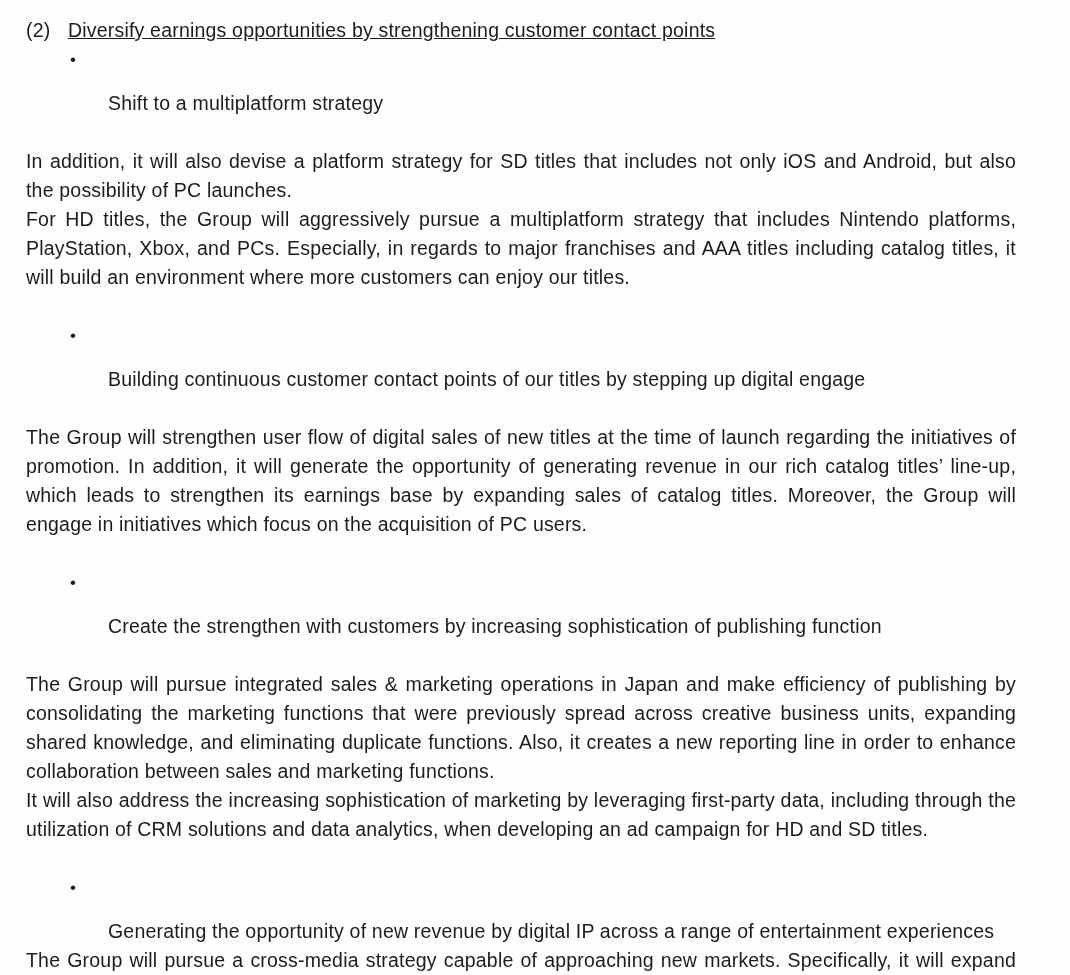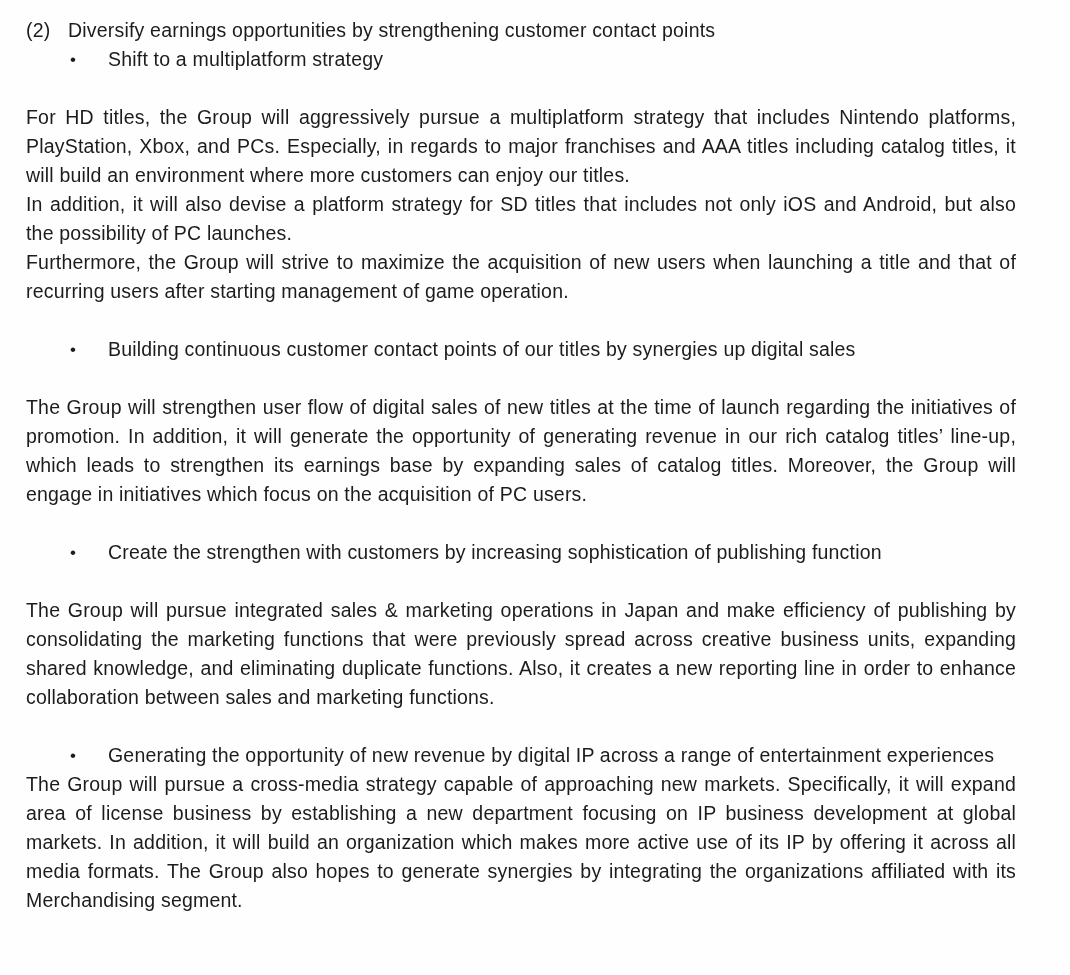--- a/index.html
+++ b/index.html
@@ -34,20 +34,21 @@
     line-height: 29px;
     letter-spacing: 0.01em;
     margin: 0 0 0 0;
   }
   .section-heading .num {
     flex: 0 0 auto;
     width: 42px;
   }
   .section-heading .heading-text {
     flex: 1 1 auto;
+    text-decoration: underline;
   }
 
   
   .bullet-row {
     display: flex;
     align-items: flex-start;
     font-size: 19.5px;
     line-height: 29px;
     letter-spacing: 0.01em;
   }
@@ -57,20 +58,21 @@
     margin-left: 44px;
     text-align: left;
     font-size: 17px;
     line-height: 29px;
   }
   .bullet-row .bullet-text {
     flex: 1 1 auto;
     text-align: justify;
     text-justify: inter-word;
     padding-right: 0px;
+    margin-top: 44px;
   }
   
   .bullet-row .bullet-text.single::after {
     content: "";
     display: inline-block;
     width: 100%;
   }
   .bullet-row .bullet-text.single {
     text-align: left;
   }
@@ -105,43 +107,43 @@
   <div class="section-heading">
     <span class="num">(2)</span>
     <span class="heading-text">Diversify earnings opportunities by strengthening customer contact points</span>
   </div>
 
   <div class="bullet-row">
     <span class="dot">•</span>
     <span class="bullet-text single">Shift to a multiplatform strategy</span>
   </div>
   <div class="body-block">
+    <p>In addition, it will also devise a platform strategy for SD titles that includes not only iOS and Android, but also the possibility of PC launches.</p>
     <p>For HD titles, the Group will aggressively pursue a multiplatform strategy that includes Nintendo platforms, PlayStation, Xbox, and PCs. Especially, in regards to major franchises and AAA titles including catalog titles, it will build an environment where more customers can enjoy our titles.</p>
-    <p>In addition, it will also devise a platform strategy for SD titles that includes not only iOS and Android, but also the possibility of PC launches.</p>
-    <p>Furthermore, the Group will strive to maximize the acquisition of new users when launching a title and that of recurring users after starting management of game operation.</p>
   </div>
 
   <div class="gap"></div>
 
   <div class="bullet-row">
     <span class="dot">•</span>
-    <span class="bullet-text single">Building continuous customer contact points of our titles by synergies up digital sales</span>
+    <span class="bullet-text single">Building continuous customer contact points of our titles by stepping up digital engage</span>
   </div>
   <div class="body-block">
     <p>The Group will strengthen user flow of digital sales of new titles at the time of launch regarding the initiatives of promotion. In addition, it will generate the opportunity of generating revenue in our rich catalog titles’ line-up, which leads to strengthen its earnings base by expanding sales of catalog titles. Moreover, the Group will engage in initiatives which focus on the acquisition of PC users.</p>
   </div>
 
   <div class="gap"></div>
 
   <div class="bullet-row">
     <span class="dot">•</span>
     <span class="bullet-text single">Create the strengthen with customers by increasing sophistication of publishing function</span>
   </div>
   <div class="body-block">
     <p>The Group will pursue integrated sales &amp; marketing operations in Japan and make efficiency of publishing by consolidating the marketing functions that were previously spread across creative business units, expanding shared knowledge, and eliminating duplicate functions. Also, it creates a new reporting line in order to enhance collaboration between sales and marketing functions.</p>
+    <p>It will also address the increasing sophistication of marketing by leveraging first-party data, including through the utilization of CRM solutions and data analytics, when developing an ad campaign for HD and SD titles.</p>
   </div>
 
   <div class="gap"></div>
 
   <div class="bullet-row wrap">
     <span class="dot">•</span>
     <span class="bullet-text">Generating the opportunity of new revenue by digital IP across a range of entertainment experiences</span>
   </div>
   <div class="body-block">
     <p>The Group will pursue a cross-media strategy capable of approaching new markets. Specifically, it will expand area of license business by establishing a new department focusing on IP business development at global markets. In addition, it will build an organization which makes more active use of its IP by offering it across all media formats. The Group also hopes to generate synergies by integrating the organizations affiliated with its Merchandising segment.</p>

